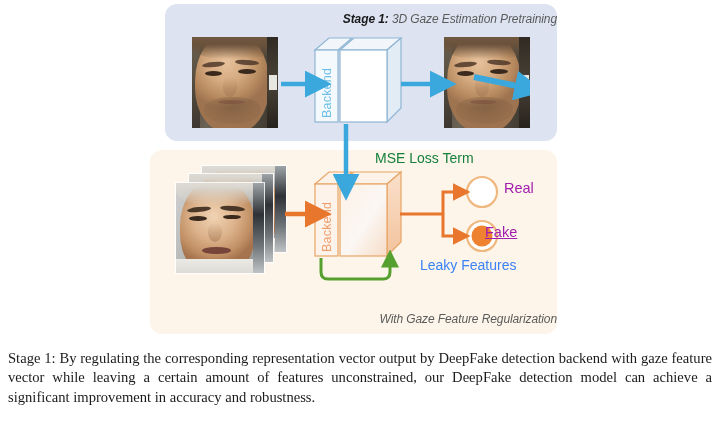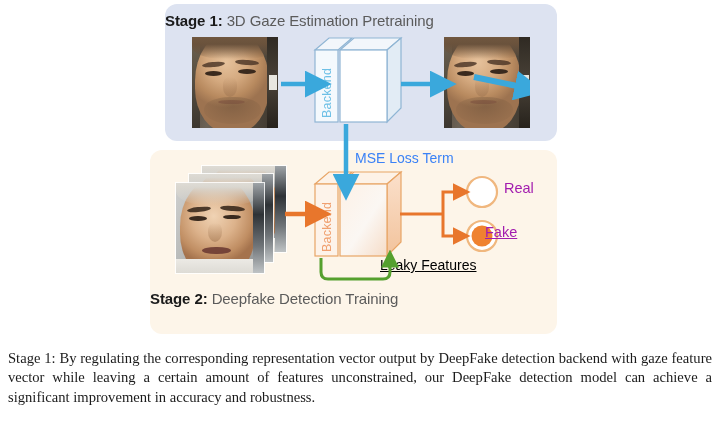--- a/index.html
+++ b/index.html
@@ -35,25 +35,26 @@
   }
   #stage2-panel {
     left: 150px; top: 150px;
     width: 407px; height: 184px;
     background: #fdf5e9;
   }
 
   .stage-title {
     position: absolute;
     width: 100%;
-    text-align: left;
-    font-size: 15px;
+    text-align: right;
+    font-size: 12px;
     color: #5b5b5b;
     white-space: nowrap;
     letter-spacing: -0.1px;
+    font-style: italic;
   }
   .stage-title b {
     color: #1a1a1a;
     font-weight: bold;
   }
   #stage1-title { top: 8px; left: 0; }
   #stage2-title-l1 { bottom: 27px; left: 0; }
   #stage2-title-l2 { bottom: 8px; left: 0; }
 
   
@@ -195,22 +196,22 @@
     width: 720px; height: 345px;
     pointer-events: none;
   }
 
   
   .flow-label {
     position: absolute;
     font-size: 14px;
     white-space: nowrap;
   }
-  #mse-label { color: #3b82f6; left: 355px; top: 150px; }
-  #leaky-label { color: #000000; left: 380px; top: 257px; text-decoration: underline; }
+  #mse-label { color: #15803d; left: 375px; top: 150px; }
+  #leaky-label { color: #3b82f6; left: 420px; top: 257px; }
   .outcome-label {
     position: absolute;
     font-size: 14.5px;
     color: #a21caf;
     white-space: nowrap;
   }
   #real-label { left: 504px; top: 180px; }
   #fake-label { left: 485px; top: 224px; text-decoration: underline; }
 
   
@@ -284,21 +285,21 @@
       <polygon points="80,14 94,2 94,72 80,86" fill="#e2ecf5" stroke="#8fb5d4" stroke-width="1.2"></polygon>
 
       <rect x="33" y="14" width="47" height="72" fill="#ffffff" stroke="#8fb5d4" stroke-width="1.2"></rect>
 
       <rect x="8" y="14" width="23" height="72" fill="#f4f9fd" stroke="#8fb5d4" stroke-width="1.2"></rect>
     </svg>
     <div class="backend-label" id="s1-backend-label" style="left:13px; top:20px; height:62px;">Backend</div>
   </div>
 
   <div id="stage2-panel" class="stage-panel">
-    <div id="stage2-title-l1" class="stage-title"><b>Stage 2:</b><span> Deepfake Detection Training</span></div>
+    <div id="stage2-title-l2" class="stage-title">With Gaze Feature Regularization</div>
   </div>
 
   <div class="face-stack" style="left:176px; top:166px; width:118px; height:108px;">
     <div class="face face-df" style="left:26px; top:0px; width:84px; height:86px;">
       <div class="bg-dark"></div>
       <div class="skin"></div>
       <div class="hair"></div>
       <div class="collar"></div>
       <div class="sidebar-dark"></div>
     </div>

